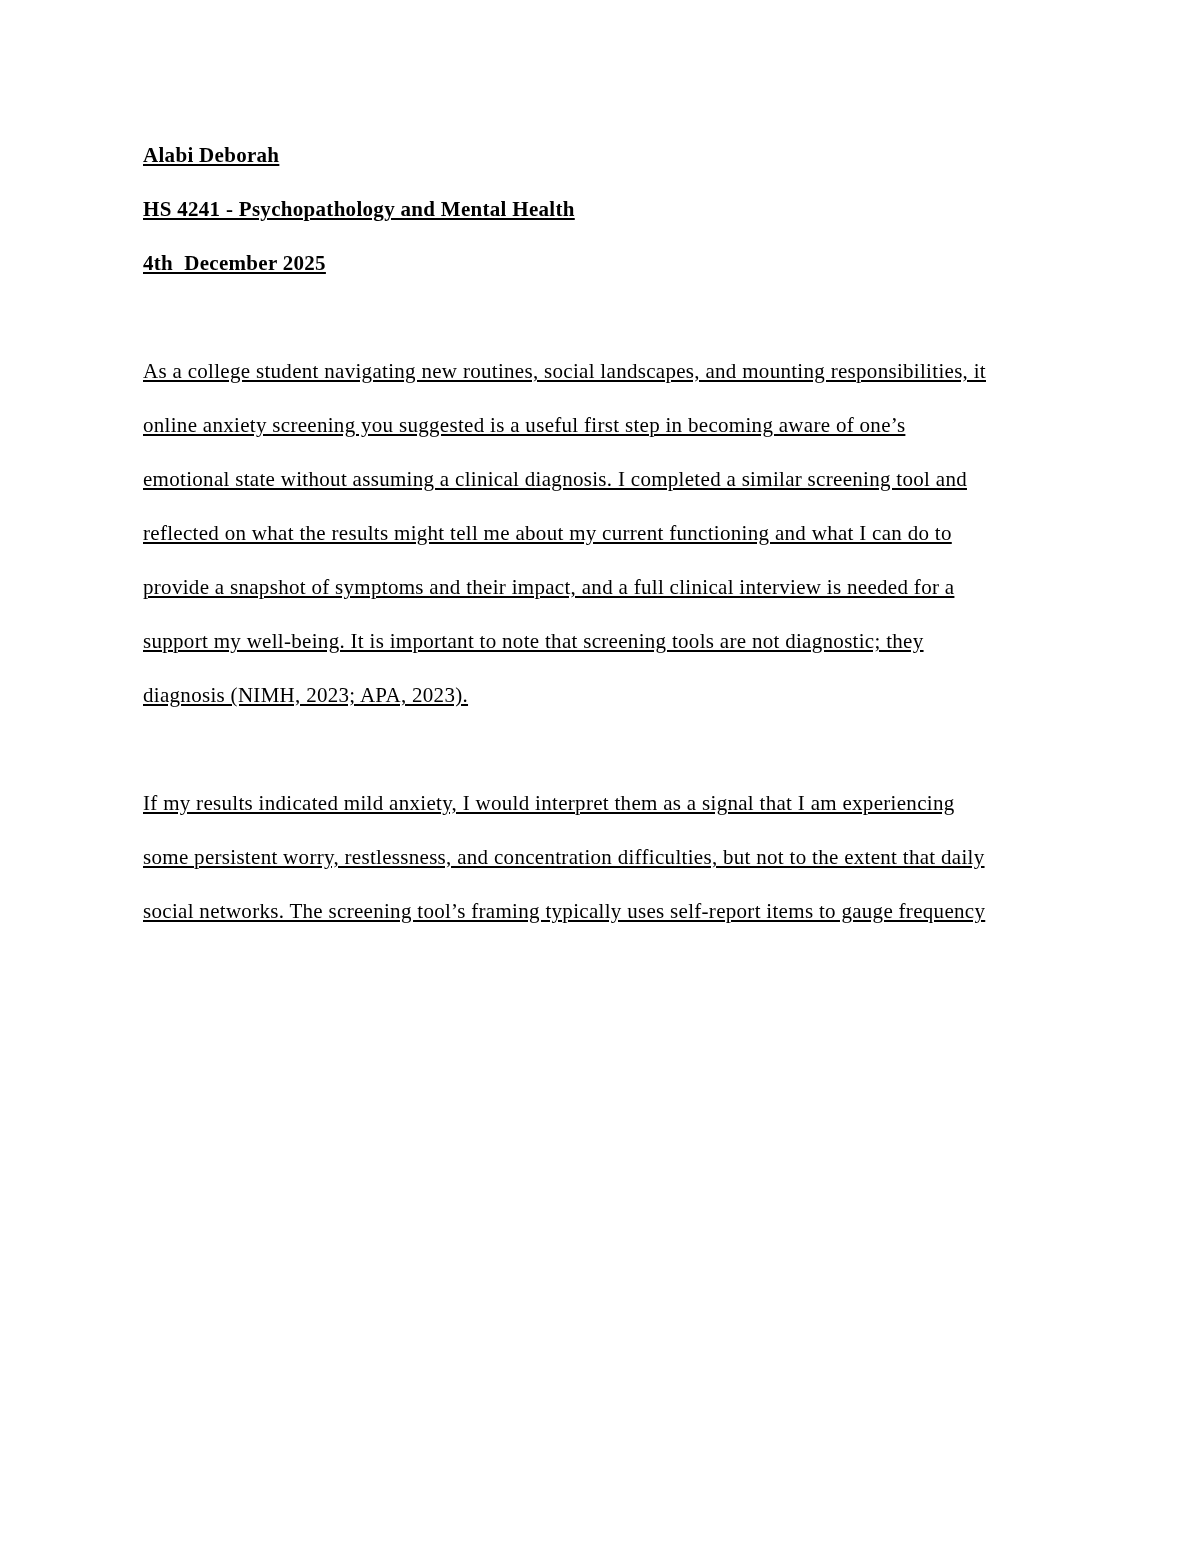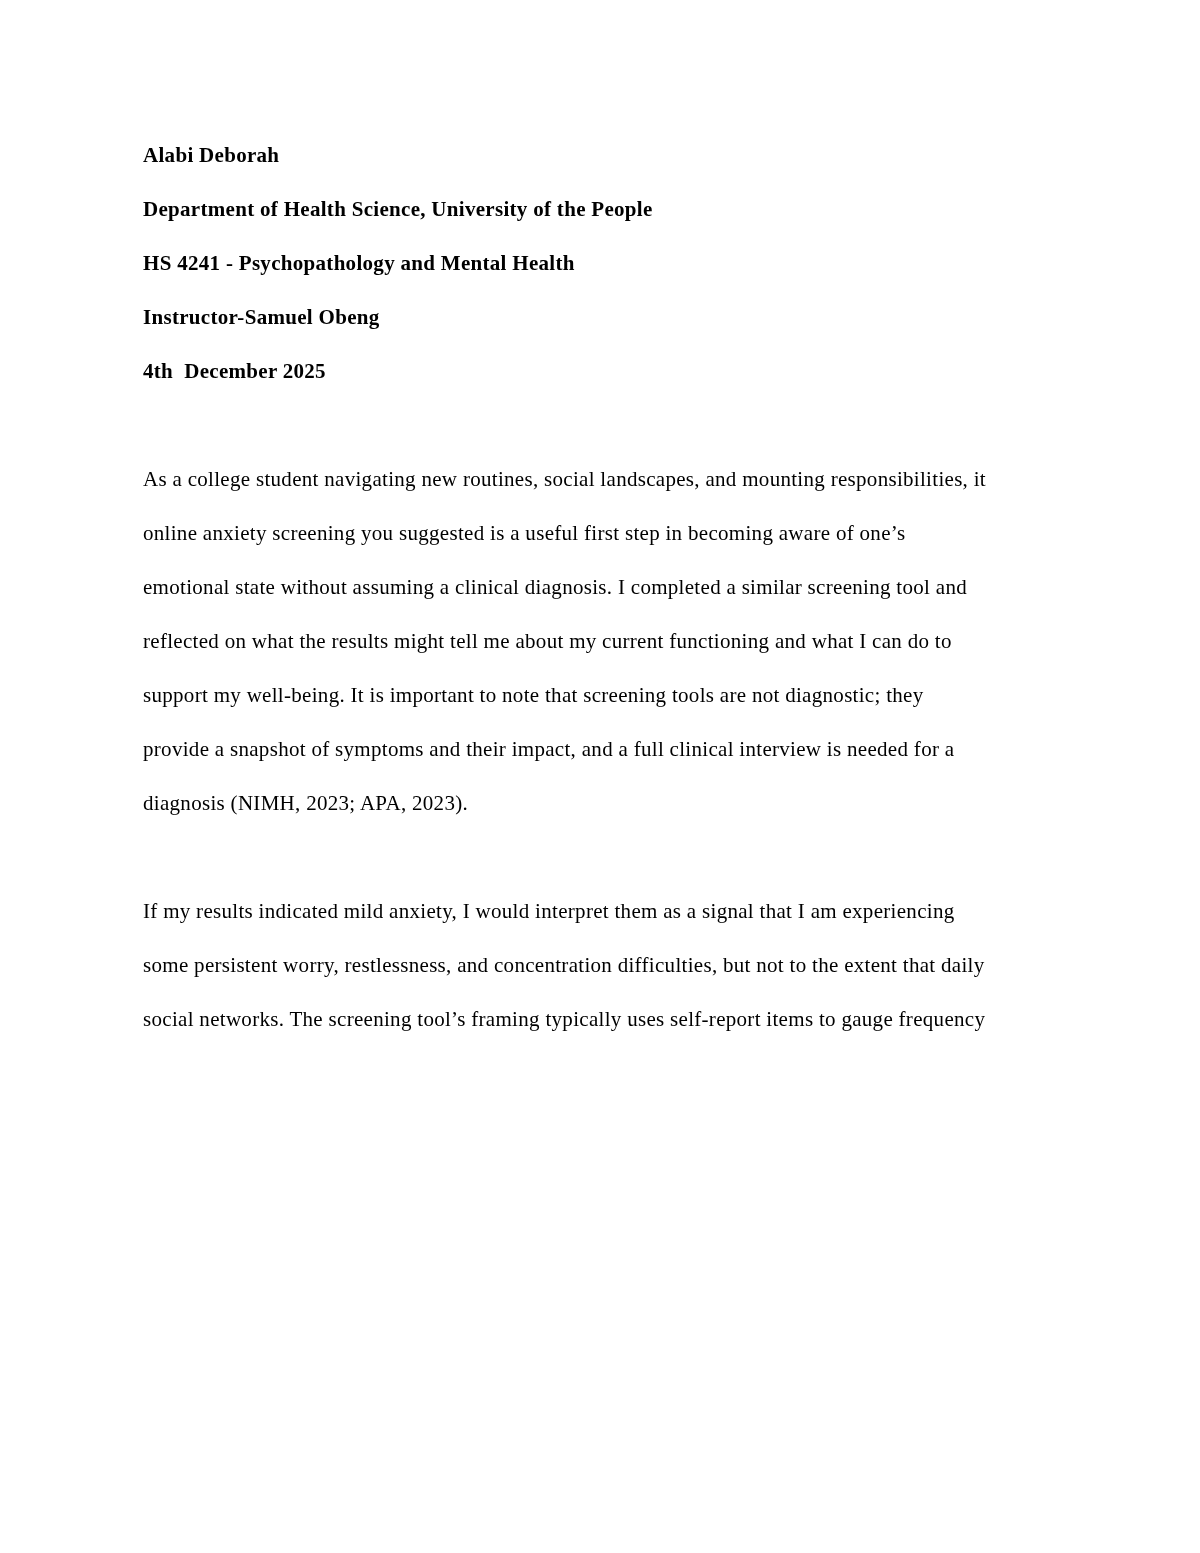--- a/index.html
+++ b/index.html
@@ -17,50 +17,49 @@
     font-size: 21px;
     letter-spacing: 0.3px;
     box-sizing: border-box;
     padding: 128px 130px 0 143px;
     overflow: hidden;
   }
   .line {
     line-height: 54px;
     height: 54px;
     white-space: pre; 
+    text-decoration: underline;
   }
   .header-block .line,
   .doc-title .line {
     font-weight: bold;
   }
   .block-gap {
     margin-bottom: 54px;
   }
 </style>
 </head>
 <body>
 
 <div class="page">
 
   <div class="header-block block-gap">
     <div class="line">Alabi Deborah</div>
-    <div class="line">Department of Health Science, University of the People</div>
     <div class="line">HS 4241 - Psychopathology and Mental Health</div>
-    <div class="line">Instructor-Samuel Obeng</div>
     <div class="line">4th  December 2025</div>
   </div>
 
 
   <div class="paragraph block-gap">
     <div class="line">As a college student navigating new routines, social landscapes, and mounting responsibilities, it</div>
     <div class="line">online anxiety screening you suggested is a useful first step in becoming aware of one’s</div>
     <div class="line">emotional state without assuming a clinical diagnosis. I completed a similar screening tool and</div>
     <div class="line">reflected on what the results might tell me about my current functioning and what I can do to</div>
+    <div class="line">provide a snapshot of symptoms and their impact, and a full clinical interview is needed for a</div>
     <div class="line">support my well-being. It is important to note that screening tools are not diagnostic; they</div>
-    <div class="line">provide a snapshot of symptoms and their impact, and a full clinical interview is needed for a</div>
     <div class="line">diagnosis (NIMH, 2023; APA, 2023).</div>
   </div>
 
   <div class="paragraph">
     <div class="line">If my results indicated mild anxiety, I would interpret them as a signal that I am experiencing</div>
     <div class="line">some persistent worry, restlessness, and concentration difficulties, but not to the extent that daily</div>
     <div class="line">social networks. The screening tool’s framing typically uses self-report items to gauge frequency</div>
   </div>
 
 </div>

